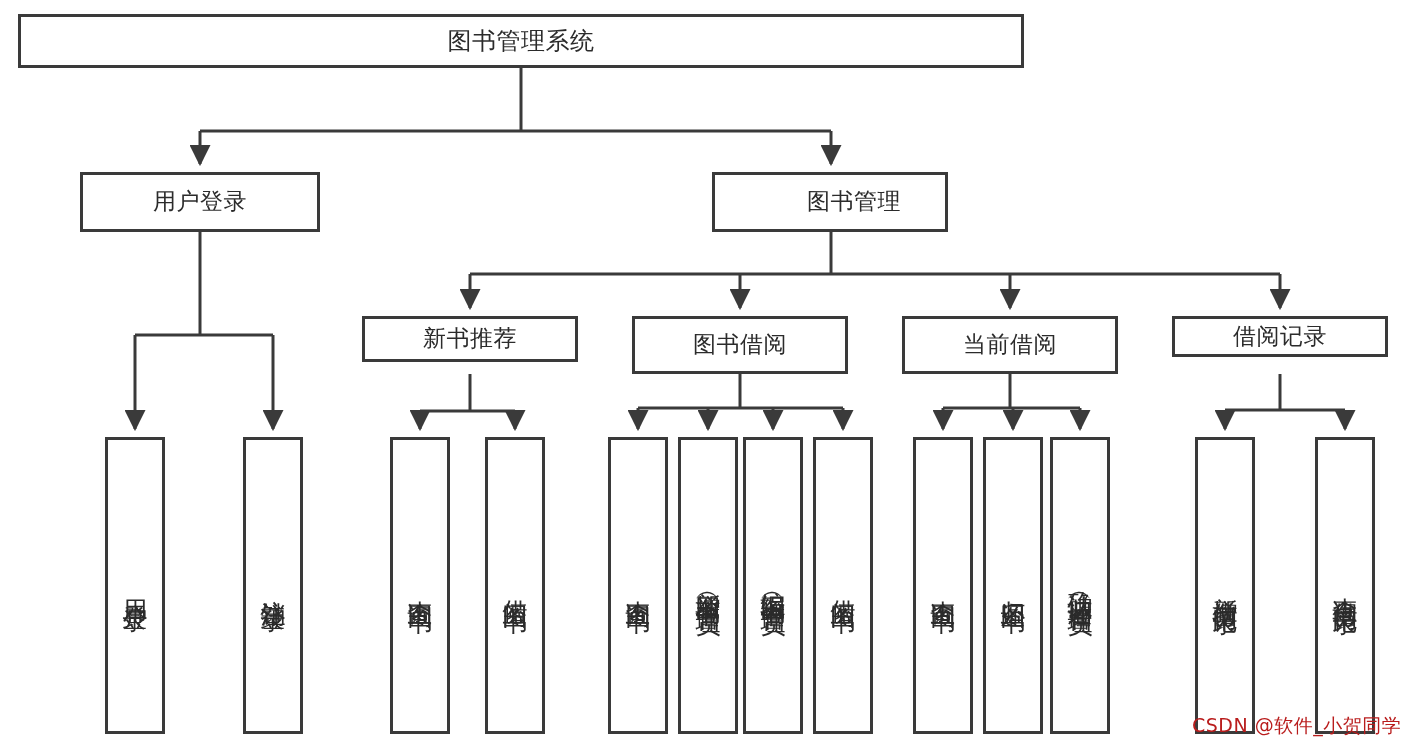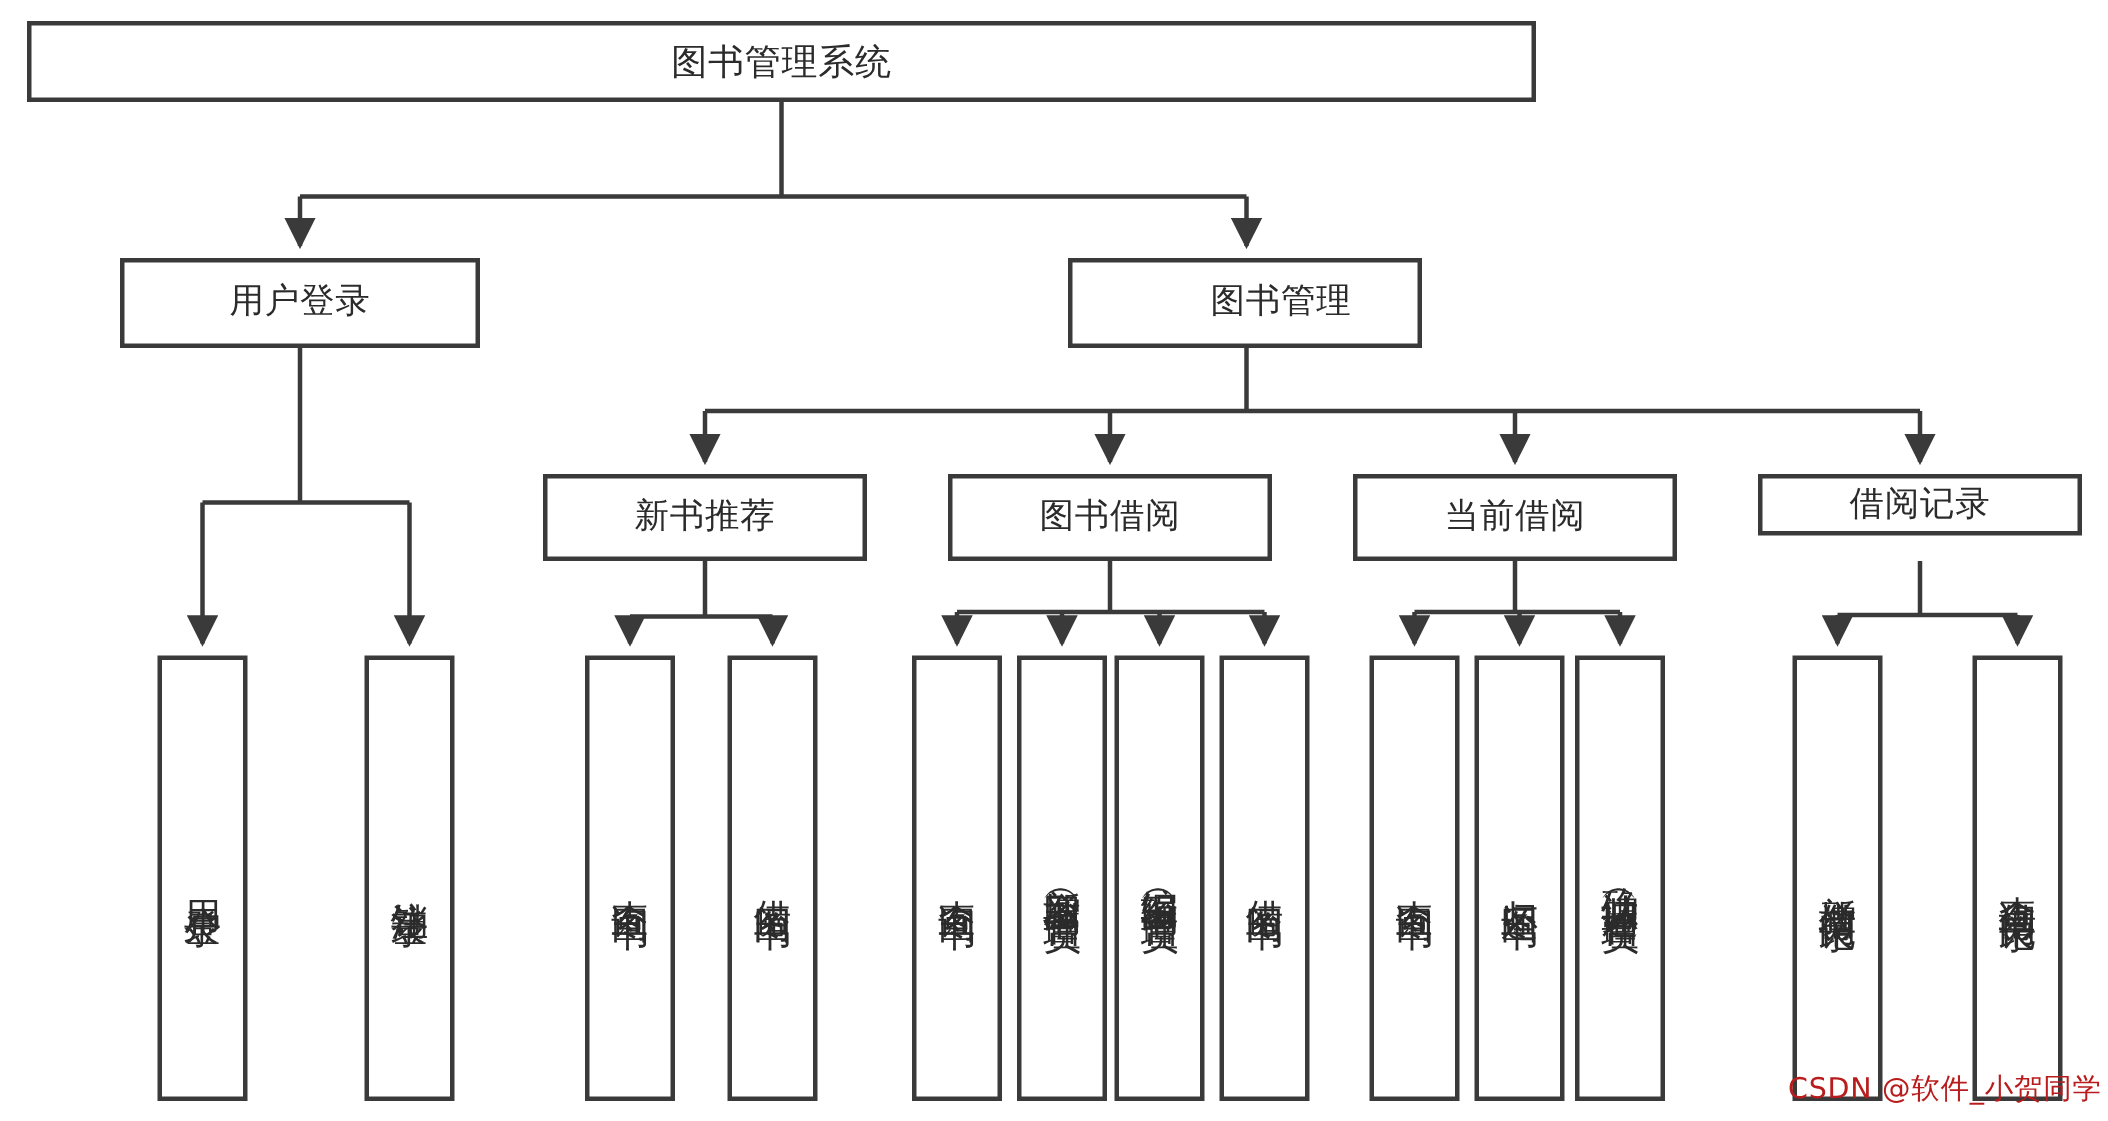--- a/index.html
+++ b/index.html
@@ -132,21 +132,21 @@
     <span class="label">图书管理系统</span>
   </div>
 
   <div class="node horiz" style="left:80px; top:172px; width:240px; height:60px;">
     <span class="label">用户登录</span>
   </div>
   <div class="node horiz" style="left:712px; top:172px; width:236px; height:60px;padding-left:48px;">
     <span class="label">图书管理</span>
   </div>
 
-  <div class="node horiz" style="left:362px; top:316px; width:216px; height:58px;">
+  <div class="node horiz" style="left:362px; top:316px; width:216px; height:46px;">
     <span class="label">新书推荐</span>
   </div>
   <div class="node horiz" style="left:902px; top:316px; width:216px; height:58px;">
     <span class="label">当前借阅</span>
   </div>
   <div class="node horiz" style="left:632px; top:316px; width:216px; height:58px;">
     <span class="label">图书借阅</span>
   </div>
   <div class="node horiz" style="left:1172px; top:316px; width:216px; height:41px;">
     <span class="label">借阅记录</span>

